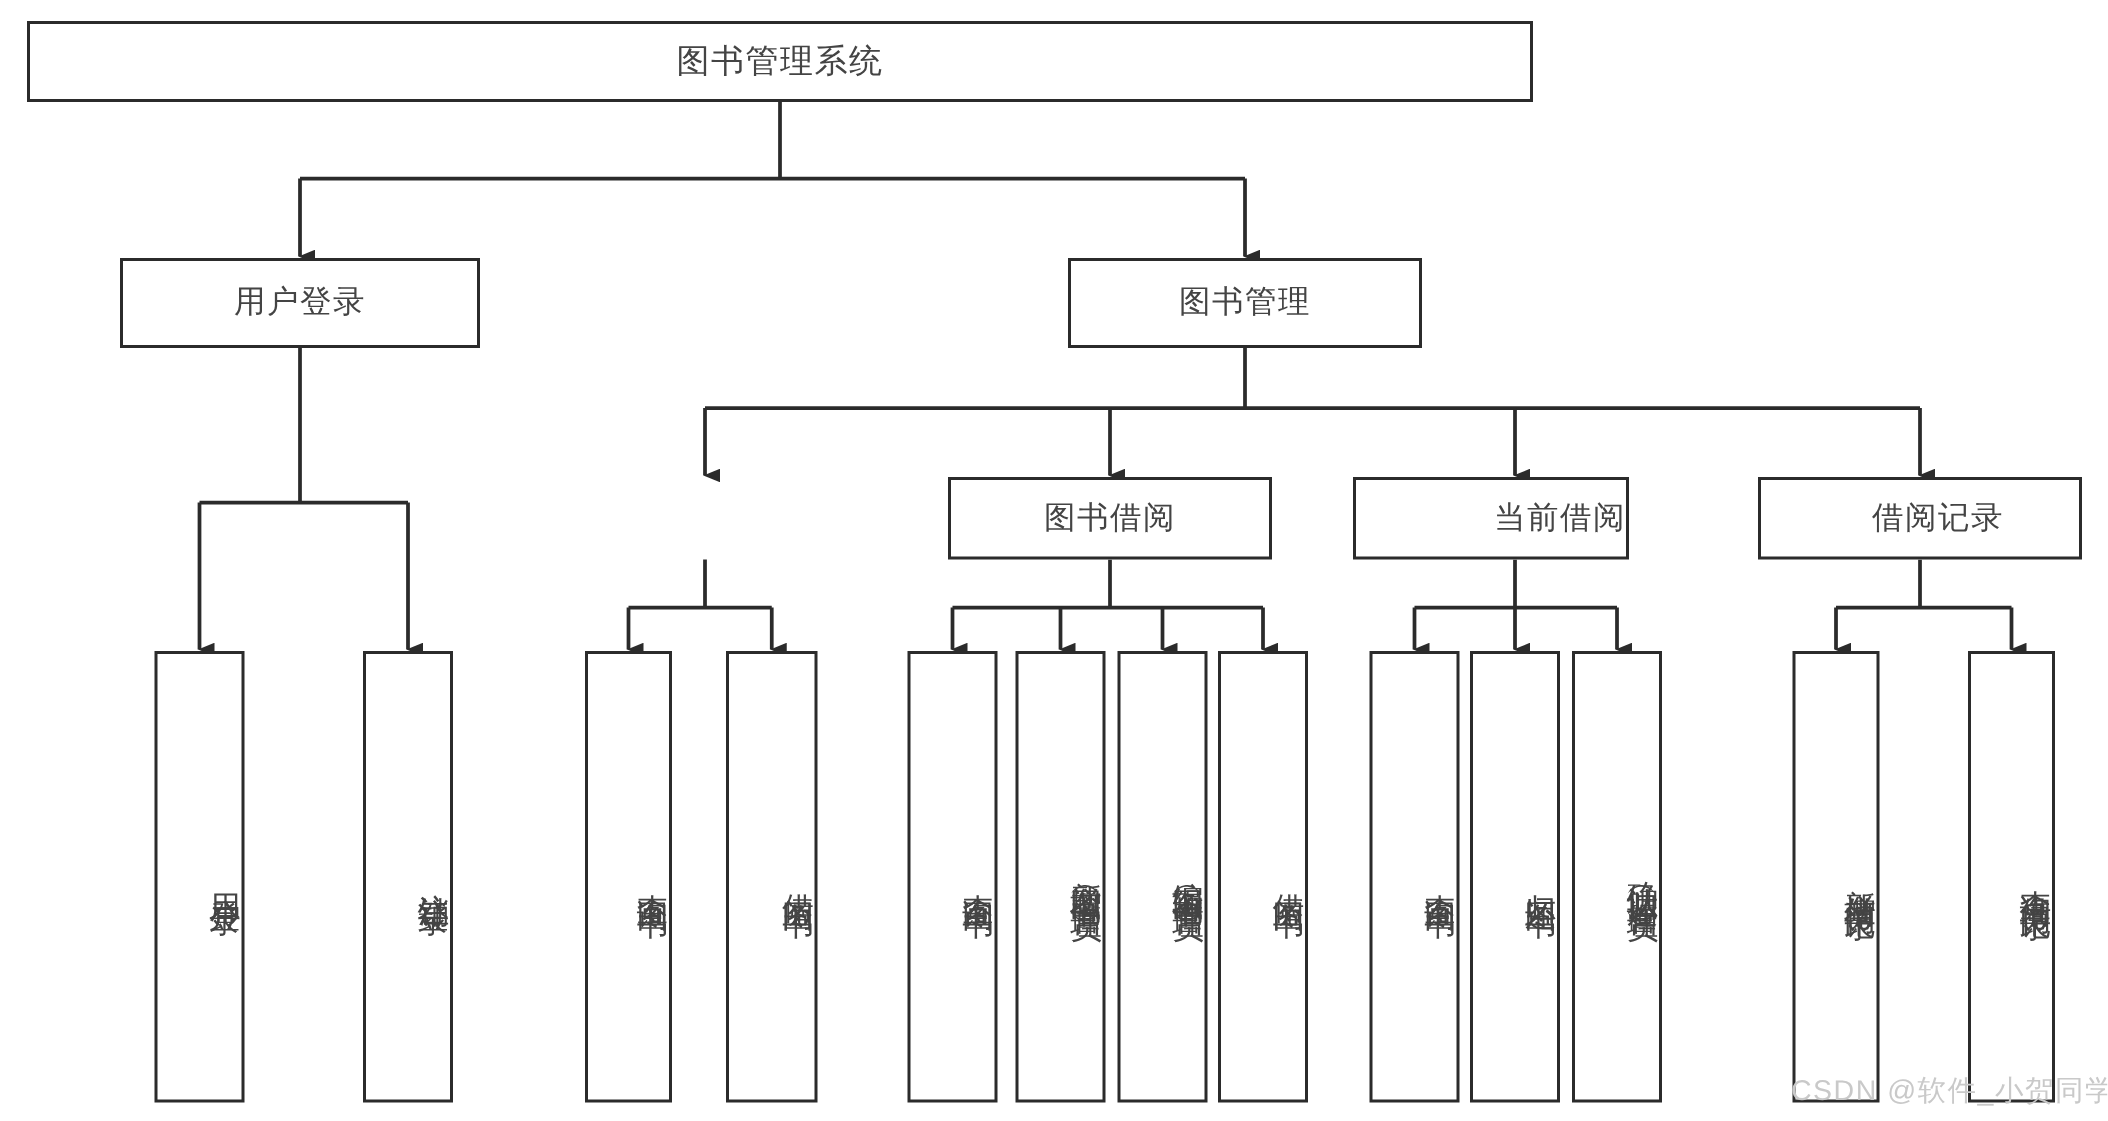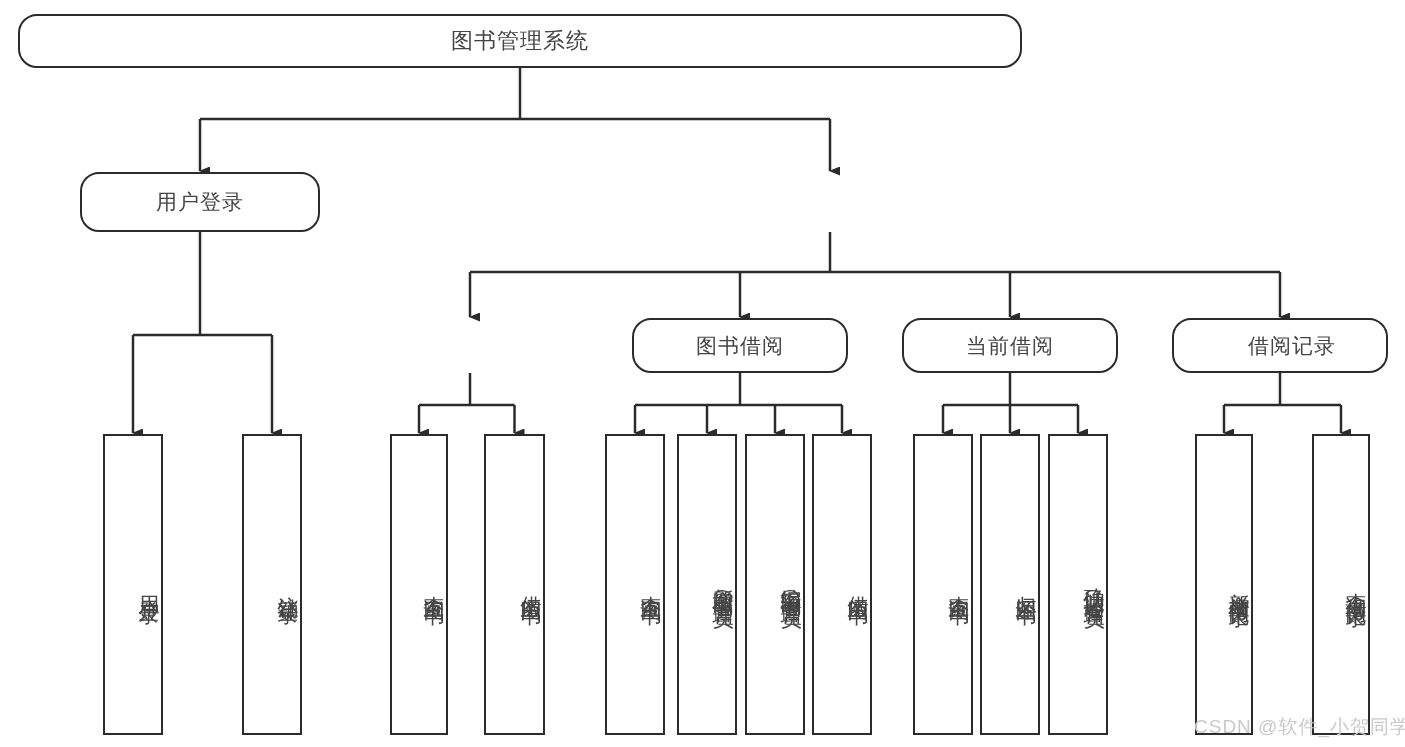--- a/index.html
+++ b/index.html
@@ -35,21 +35,20 @@
     align-items: center;
     justify-content: center;
     color: #444444;
     text-align: center;
     z-index: 2;
   }
   .node.horiz {
     font-size: 21px;
     letter-spacing: 1px;
     line-height: 1.2;
-    border-radius: 19px;
   }
   .node.root {
     font-size: 22px;
   }
   .node.vert {
     writing-mode: vertical-rl;
     text-orientation: upright;
     font-size: 21px;
     letter-spacing: 3px;
     line-height: 1.15;
@@ -120,25 +119,28 @@
       </g>
   </svg>
 
   <div class="node horiz root" style="left: 18px; top: 14px; width: 1004px; height: 54px;">
       <span>图书管理系统</span>
     </div>
 
   <div class="node horiz" style="left: 80px; top: 172px; width: 240px; height: 60px;">
       <span>用户登录</span>
     </div>
+  <div class="node horiz" style="left: 712px; top: 172px; width: 236px; height: 60px;">
+      <span>图书管理</span>
+    </div>
 
   <div class="node horiz" style="left: 632px; top: 318px; width: 216px; height: 55px; text-align: center;">
       <span>图书借阅</span>
     </div>
-  <div class="node horiz" style="left: 902px; top: 318px; width: 216px; height: 55px;">
+  <div class="node horiz" style="left: 902px; top: 318px; width: 184px; height: 55px; justify-content: flex-end;">
       <span>当前借阅</span>
     </div>
   <div class="node horiz" style="left: 1172px; top: 318px; width: 216px; height: 55px; padding-left: 24px;">
       <span>借阅记录</span>
     </div>
 
   <div class="node vert" style="left: 103px; top: 434px; width: 60px; height: 301px;">
       <span class="vtext">用户登录</span>
     </div>
   <div class="node vert" style="left: 242px; top: 434px; width: 60px; height: 301px;">

